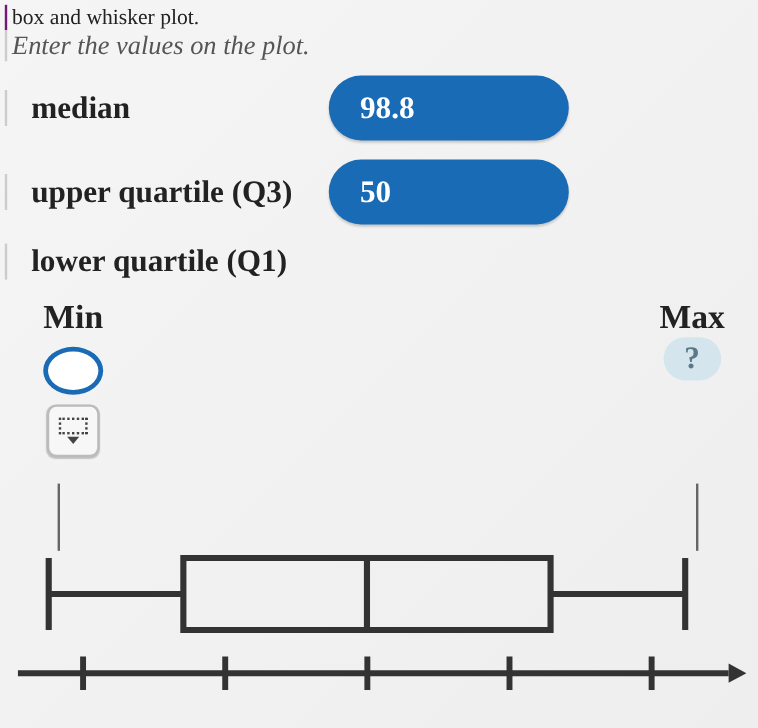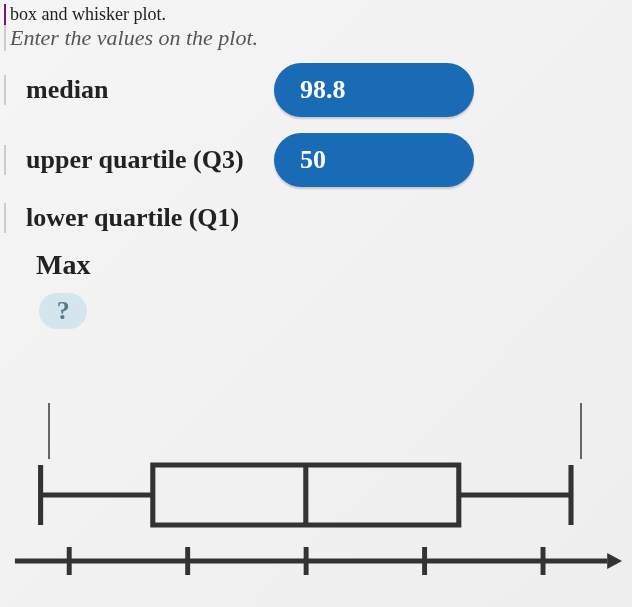--- a/index.html
+++ b/index.html
@@ -104,21 +104,20 @@
     .kb-arrow {
       width: 0; height: 0;
       border-left: 5px solid transparent;
       border-right: 5px solid transparent;
       border-top: 6px solid #444;
     }
     .max-col {
       display: flex;
       flex-direction: column;
       align-items: center;
-      gap: 12px;
     }
     .hint-btn {
       width: 48px;
       height: 36px;
       border-radius: 18px;
       background: #d4e5ee;
       color: #5a7a8a;
       font-size: 26px;
       font-weight: bold;
       display: flex;
@@ -177,20 +176,28 @@
     <div class="row">
       <div class="row-label">upper quartile (Q3)</div>
       <div class="pill">50</div>
     </div>
     <div class="row">
       <div class="row-label">lower quartile (Q1)</div>
     </div>
   </div>
 
   <div class="min-max-row">
+    <div class="min-col">
+      <div class="mm-label">Min</div>
+      <div class="min-input"></div>
+      <div class="keyboard-btn">
+        <span class="kb-rect"></span>
+        <span class="kb-arrow"></span>
+      </div>
+    </div>
     <div class="max-col">
       <div class="mm-label">Max</div>
       <div class="hint-btn">?</div>
     </div>
   </div>
 </div>
 
 <svg class="cursor" width="20" height="26" style="overflow:visible;">
   <path d="M0,0 L0,20 L5,15 L9,24 L12,23 L8,14 L15,14 Z" fill="#000"></path>
 </svg>

